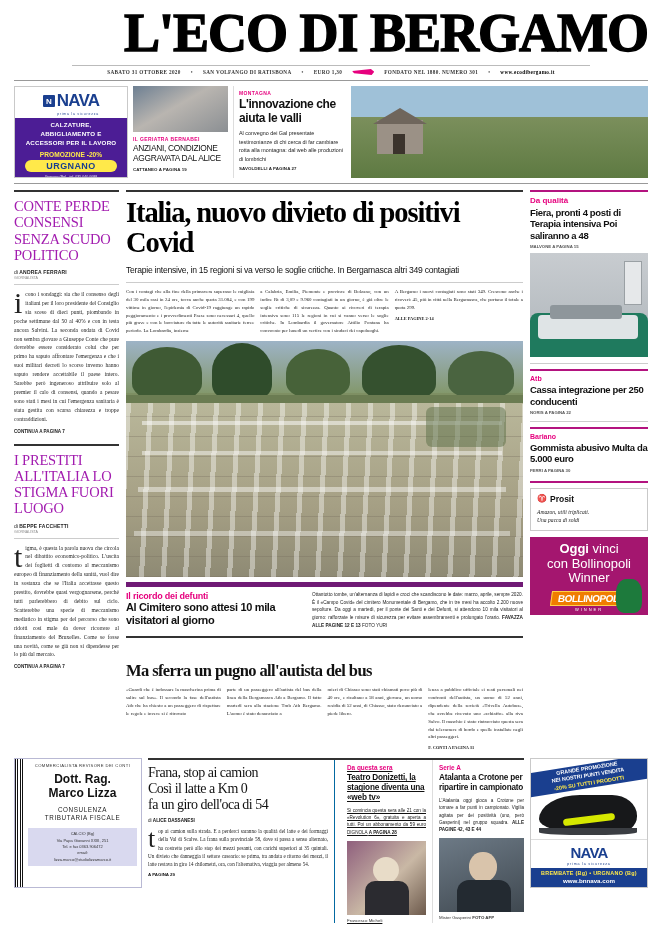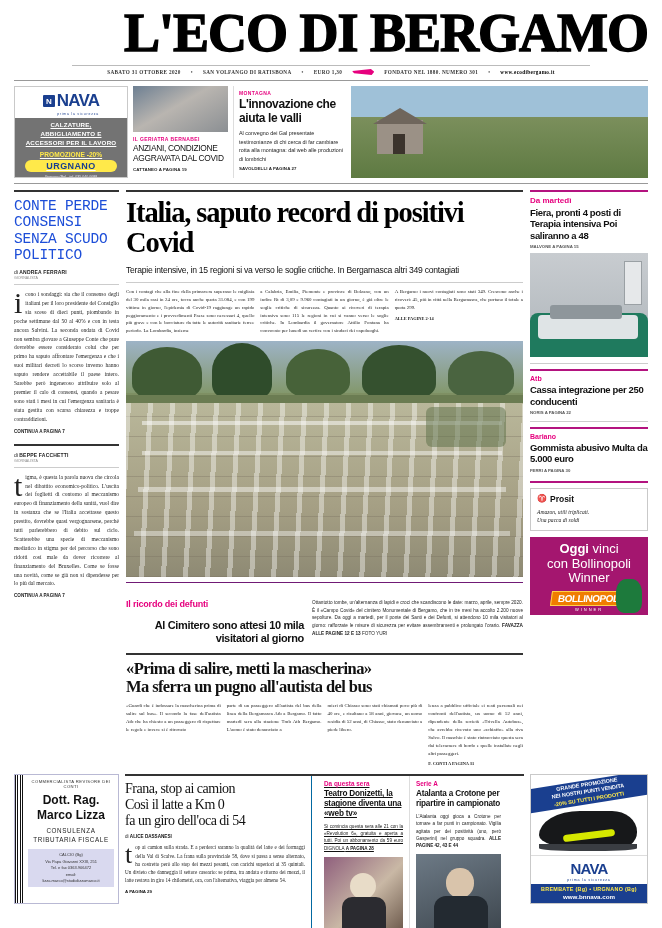--- a/index.html
+++ b/index.html
@@ -44,21 +44,21 @@
     width: 114px; border:1px solid #c9c9c9; background:#fff;
     display:flex; flex-direction:column; align-items:center; overflow:hidden;
   }
   .nava-logo { display:flex; align-items:center; gap:2px; padding: 4px 0 2px; }
   .nava-mark {
     width:12px;height:12px;background:#1a3f8f;color:#fff;font-size:8px;font-weight:700;
     display:flex;align-items:center;justify-content:center; border-radius:1px;
   }
   .nava-word { font-size:17px; font-weight:700; color:#1a3f8f; letter-spacing:-.8px; }
   .nava-tag { font-size:3.4px; color:#1a3f8f; letter-spacing:.8px; margin:-1px 0 2px 14px; }
-  .nava-blue { background:#737373; color:#fff; width:100%; flex:1; padding:3px 4px; text-align:center;text-decoration:underline; }
+  .nava-blue { background:#4c1d95; color:#fff; width:100%; flex:1; padding:3px 4px; text-align:center; }
   .nava-blue .l1 { font-size:6.2px; font-weight:700; line-height:1.45; letter-spacing:.2px; }
   .nava-promo { color:#ffe94a; font-size:6.6px; font-weight:700; margin-top:3px; }
   .nava-pill {
     background:#ffe94a; color:#1a3f8f; font-size:9px; font-weight:700;
     border-radius:8px; padding:1px 0; margin:2px 6px 0; letter-spacing:.4px;
   }
   .nava-foot { font-size:3.6px; margin-top:3px; color:#e8e8f5; }
 
   .news-card { width:95px; display:flex; flex-direction:column; }
   .news-card .ph { width:100%; height:46px; background:#cfcfcf; position:relative; overflow:hidden; }
@@ -80,22 +80,22 @@
 
   
   .grid { display:flex; gap:7px; margin-top:6px; }
   .col-left { width:105px; }
   .col-main { flex:1; }
   .col-right { width:118px; }
 
   
   .edit-rule { height:2px; background:#333; }
   .edit-title {
-    font-family:Liberation Mono, monospace; font-weight:400;
-    font-size:14.5px; line-height:1.12; letter-spacing:-.2px; margin-top:6px; color:#1d4ed8;
+    font-family:Liberation Serif, serif; font-weight:400;
+    font-size:14.5px; line-height:1.12; letter-spacing:-.2px; margin-top:6px; color:#a21caf;
   }
   .byline { font-size:5px; margin-top:6px; color:#222; }
   .byline b { font-weight:700; letter-spacing:.2px; }
   .byline .role { display:block; font-size:3.6px; color:#888; margin-top:1px; }
   .edit-hr { height:1px; background:#ccc; margin:4px 0 5px; }
   .edit-body {
     font-family:"Liberation Serif", serif; font-size:5.5px; line-height:1.62;
     text-align:justify; color:#222; hyphens:auto;
   }
   .edit-body::first-letter {
@@ -119,24 +119,24 @@
     text-align:justify; color:#222;
   }
   .lead p.last { font-size:4.9px; }
   .lead .refline { display:block; font-weight:700; margin-top:3px; font-size:4.4px; }
 
   
   .photo {
     margin-top:6px; height:236px; width:100%; position:relative; overflow:hidden;
     background:linear-gradient(#8fa9c4, #a8bdd0 38%, #8c9c6e 39%, #6f8450);
   }
-  .cap-wrap { margin-top:5px; display:flex; gap:8px; border-top:1px solid #701a75; padding-top:16px;}
+  .cap-wrap { margin-top:5px; display:flex; gap:8px; border-top:5px solid #701a75; padding-top:4px;}
   .cap-left { width:178px; }
   .cap-left .kick { color:#e6007e; font-size:9px; font-weight:700; letter-spacing:-.2px; }
-  .cap-left h4 { font-size:11px; font-weight:700; line-height:1.2; letter-spacing:-.35px; margin-top:10px;text-align:right; }
+  .cap-left h4 { font-size:11px; font-weight:700; line-height:1.2; letter-spacing:-.35px; margin-top:0; }
   .cap-right { flex:1; font-size:4.7px; line-height:1.63; color:#222; text-align:justify; }
   .cap-right b { font-weight:700; }
 
   .sect-rule { height:2px; background:#333; margin-top:7px; }
   h2.bus {
     font-family:"Liberation Serif", serif; font-weight:700; font-size:16.5px;
     line-height:1.12; letter-spacing:-.6px; margin-top:5px;
   }
   .bus-body { display:flex; gap:6px; margin-top:6px; }
   .bus-body p { flex:1; font-family:"Liberation Serif", serif; font-size:4.9px; line-height:1.6; text-align:justify; color:#222; }
@@ -168,21 +168,21 @@
     border:1.5px solid #ffd24a; letter-spacing:-.5px;
   }
   .bollino-sub { font-size:4px; letter-spacing:2px; margin-top:1px; }
   .bollino-char {
     position:absolute; right:6px; bottom:2px; width:26px; height:34px;
     background:#1d7a3c; border-radius:40% 40% 30% 30%;
   }
 
   
   .bottom { display:flex; gap:6px; margin-top:7px; }
-  .b-left { width:105px; }
+  .b-left { width:128px; }
   .lizza-ad {
     border:1px solid #b9b9d4; height:130px; background:#fff; display:flex;
     position:relative; overflow:hidden;
   }
   .barcode { width:9px; background:repeating-linear-gradient(90deg,#111 0 1px,#fff 1px 2px,#111 2px 3px,#fff 3px 5px); }
   .lizza-in { flex:1; text-align:center; padding:4px 4px; }
   .lizza-top { font-size:4.2px; letter-spacing:.4px; color:#333; }
   .lizza-name { font-family:"Liberation Sans", sans-serif; font-size:12px; font-weight:700; line-height:1.18; margin-top:4px; }
   .lizza-svc { font-size:6.3px; letter-spacing:.6px; margin-top:5px; color:#222; line-height:1.4; }
   .lizza-block { background:#d9d9ef; margin-top:5px; padding:3px 2px; font-size:4px; line-height:1.6; color:#333; }
@@ -268,21 +268,21 @@
         <div class="nava-pill">URGNANO</div>
         <div class="nava-foot">Urgnano (Bg) - tel. 035.040.0088</div>
 
       </div>
     </div>
 
 
     <div class="news-card">
       <div class="ph" style="background:linear-gradient(150deg,#6d7f92,#b9b5b0 45%,#8b8f93)"></div>
       <div class="kicker">IL GERIATRA BERNABEI</div>
-      <h3>ANZIANI, CONDIZIONE AGGRAVATA DAL COVID</h3>
+      <h3>ANZIANI, CONDIZIONE AGGRAVATA DAL ALICE</h3>
       <div class="ref">CATTANEO A PAGINA 19</div>
     </div>
 
     <div class="mont-card">
       <div class="mont-text">
         <div class="kicker">MONTAGNA</div>
         <h3>L'innovazione che aiuta le valli</h3>
         <p>Al convegno dei Gal presentate testimonianze di chi cerca di far cambiare rotta alla montagna: dal web alle produzioni di lombrichi</p>
         <div class="ref">SAVOLDELLI A PAGINA 27</div>
       </div>
@@ -303,33 +303,34 @@
       <div class="byline">
         <span>di</span>
         <b>ANDREA FERRARI</b>
         <span class="role">GIORNALISTA</span>
       </div>
       <div class="edit-hr"></div>
       <div class="edit-body">icono i sondaggi: sia che il consenso degli italiani per il loro presidente del Consiglio sia sceso di dieci punti, piombando in poche settimane dal 50 al 40% e con in testa ancora Salvini. La seconda ondata di Covid non sembra giovare a Giuseppe Conte che pure dovrebbe essere considerato colui che per primo ha saputo affrontare l'emergenza e che i suoi militari decreti lo scorso inverno hanno saputo rendere accettabile il paese intero. Sarebbe però ingeneroso attribuire solo al premier il calo di consensi, quando a pesare sono stati i mesi in cui l'emergenza sanitaria è stata gestita con scarsa chiarezza e troppe contraddizioni.</div>
       <div class="cont">CONTINUA A PAGINA 7</div>
 
       <div class="edit-rule" style="margin-top:10px"></div>
+      <div class="edit-title">I PRESTITI ALL'ITALIA LO STIGMA FUORI LUOGO</div>
       <div class="byline">
         <span>di</span>
         <b>BEPPE FACCHETTI</b>
         <span class="role">GIORNALISTA</span>
       </div>
       <div class="edit-hr"></div>
       <div class="edit-body">tigma, è questa la parola nuova che circola nel dibattito economico-politico. L'uscita dei foglietti di contorno al meccanismo europeo di finanziamento della sanità, vuol dire in sostanza che se l'Italia accettasse questo prestito, dovrebbe quasi vergognarsene, perché tutti parlerebbero di debito sul ciclo. Scatterebbe una specie di meccanismo mediatico in stigma per del percorso che sono ridotti così male da dover ricorrere al finanziamento del Bruxelles. Come se fosse una novità, come se già non si dipendesse per lo più dal mercato.</div>
       <div class="cont">CONTINUA A PAGINA 7</div>
     </div>
 
     <div class="col-main">
       <div class="head-rule"></div>
-      <h1 class="main">Italia, saputo record di positivi Covid</h1>
+      <h1 class="main">Italia, nuovo divieto di positivi Covid</h1>
       <div class="sub-main">Terapie intensive, in 15 regioni si va verso le soglie critiche. In Bergamasca altri 349 contagiati</div>
       <div class="subrule"></div>
 
       <div class="lead">
         <p>Con i contagi che alla fine della primavera superano le migliaia del 30 mila casi in 24 ore, tocca anche quota 31.084, e con 199 vittime in giorno, l'epidemia di Covid-19 raggiunge un rapido peggioramento e i provvedimenti Paese sono necessari 4, quello più grave e con le bocciature da tutte le autorità sanitarie ferree periodo. La Lombardia, insieme</p>
         <p>a Calabria, Emilia, Piemonte e province di Bolzano, con un indice Rt di 3,09 e 9.960 contagiati in un giorno, è già oltre le soglie critiche di sicurezza. Quanto ai ricoveri di terapia intensiva sono 115 le regioni in cui si vanno verso le soglie critiche. In Lombardia il governatore Attilio Fontana ha convocato per lunedì un vertice con i sindaci dei capoluoghi.</p>
         <p class="last">
           <span>A Bergamo i nuovi contagiati sono stati 349. Crescono anche i ricoveri: 45, più in città nella Bergamasca, che portano il totale a quota 299.</span>
           <span class="refline">ALLE PAGINE 2-14</span>
         </p>
@@ -363,37 +364,37 @@
         <div class="cap-right">
           <span>Ottantotto tombe, un'alternanza di lapidi e croci che scandiscono le date: marzo, aprile, sempre 2020. È il «Campo Covid» del cimitero Monumentale di Bergamo, che in tre mesi ha accolto 2.200 nuove sepolture. Da oggi a martedì, per il ponte dei Santi e dei Defunti, si attendono 10 mila visitatori al giorno: rafforzate le misure di sicurezza per evitare assembramenti e prolungato l'orario.</span>
           <b>FAVAZZA</b>
           <b>ALLE PAGINE 12 E 13</b>
           <span>FOTO YURI</span>
         </div>
       </div>
 
       <div class="sect-rule"></div>
       <h2 class="bus">
-        <span>«Prima di salire, metti la mascherina»</span><br>
+        <br>
         <span>Ma sferra un pugno all'autista del bus</span>
       </h2>
       <div class="bus-body">
         <p>«Guardi che è indossare la mascherina prima di salire sul bus». Il secondo la fase dell'autista Atb che ha chiesto a un passeggero di rispettare le regole e invece si è ritrovato</p>
         <p>parte di un passeggero all'autista del bus della linea della Bergamasca Atb a Bergamo. Il fatto martedì sera alla stazione Tmb Atb Bergamo. L'uomo è stato denunciato a</p>
         <p>mieri di Chiasso sono stati chiamati poco più di 40 ore, e risultano a 58 anni, giovane, un uomo residía di 52 anni, di Chiasso, stato denunciato a piede libero.</p>
         <p>
           <span>lenza a pubblico ufficiale ei reati personali nei confronti dell'autista, un uomo di 52 anni, dipendente della società «Trivella Autobus», che avrebbe ricevuto uno «schiaffo» alla riva Salvo. Il maschio è stato rintracciato questa sera daí telecamere di bordo e quelle installate negli altri passeggeri.</span>
           <span class="refline">F. CONTI A PAGINA 31</span>
         </p>
       </div>
     </div>
 
     <div class="col-right">
       <div class="r-rule"></div>
-      <div class="r-kick">Da martedì</div>
+      <div class="r-kick">Da qualità</div>
       <div class="r-title">Fiera, pronti 4 posti di Terapia intensiva Poi saliranno a 48</div>
       <div class="r-ref">MALVONE A PAGINA 15</div>
       <div class="r-img" style="background:linear-gradient(#c8ccd0,#aeb5ba)">
         <div style="position:absolute;left:0;bottom:0;width:100%;height:44px;background:#1f7a5e;border-radius:8px 8px 0 0"></div>
         <div style="position:absolute;left:8px;bottom:18px;width:100px;height:24px;background:#dfe4e6;border-radius:4px"></div>
         <div style="position:absolute;left:20px;bottom:38px;width:72px;height:14px;background:#8e969b;border-radius:3px"></div>
         <div style="position:absolute;right:6px;top:8px;width:18px;height:44px;background:#e6e8ea;border:1px solid #9aa0a4"></div>
       </div>
 
       <div class="r-hr"></div>

